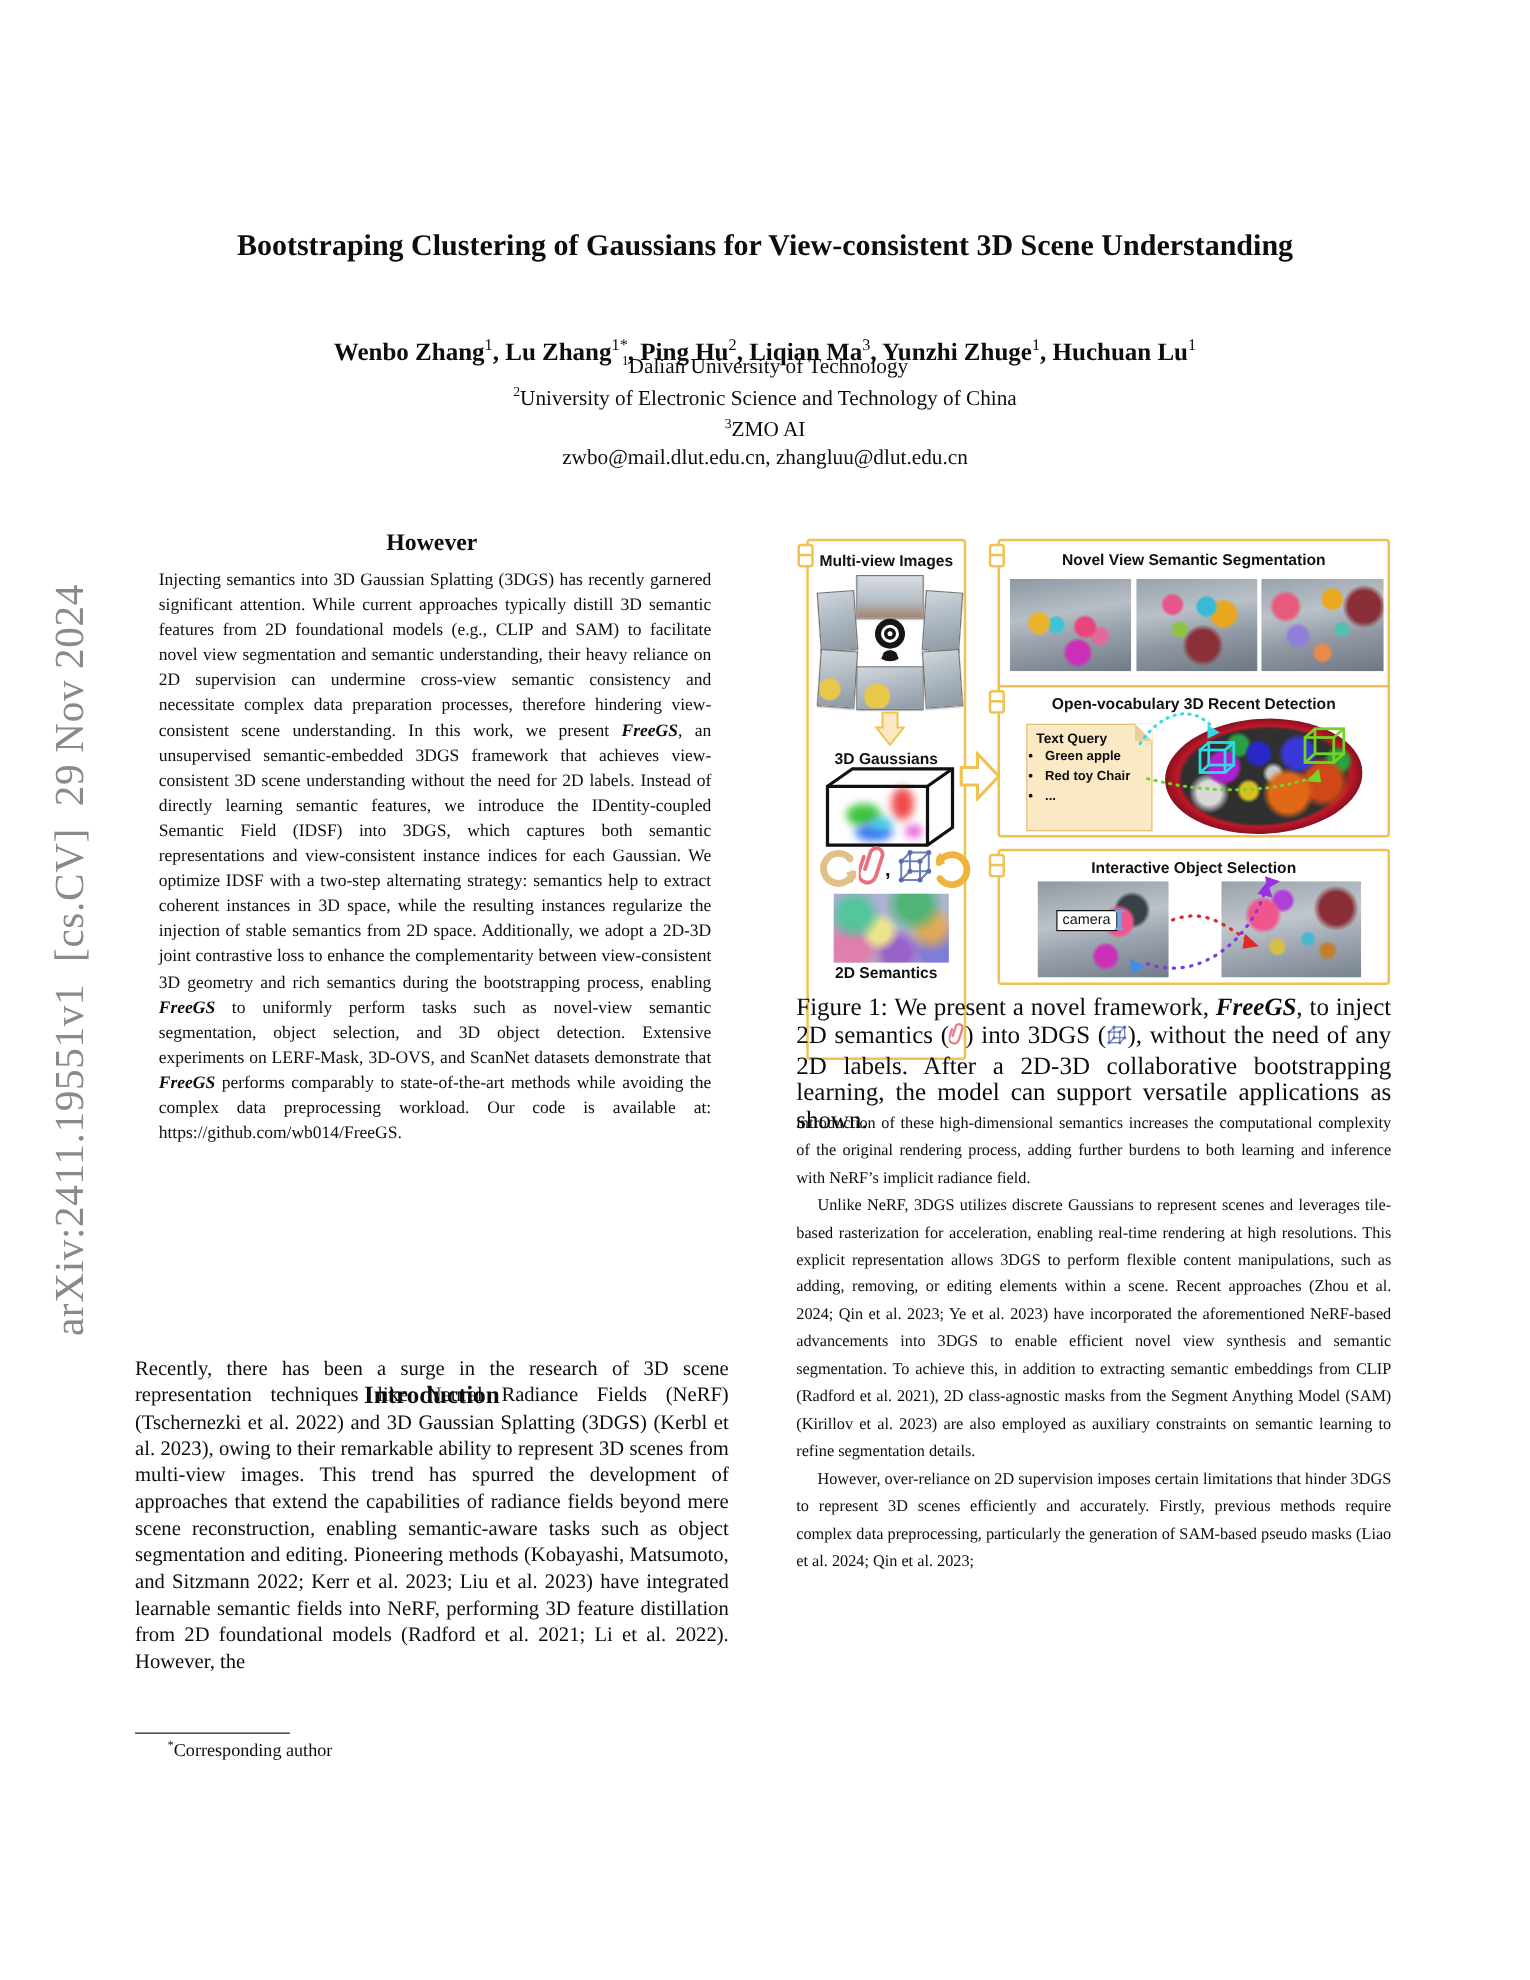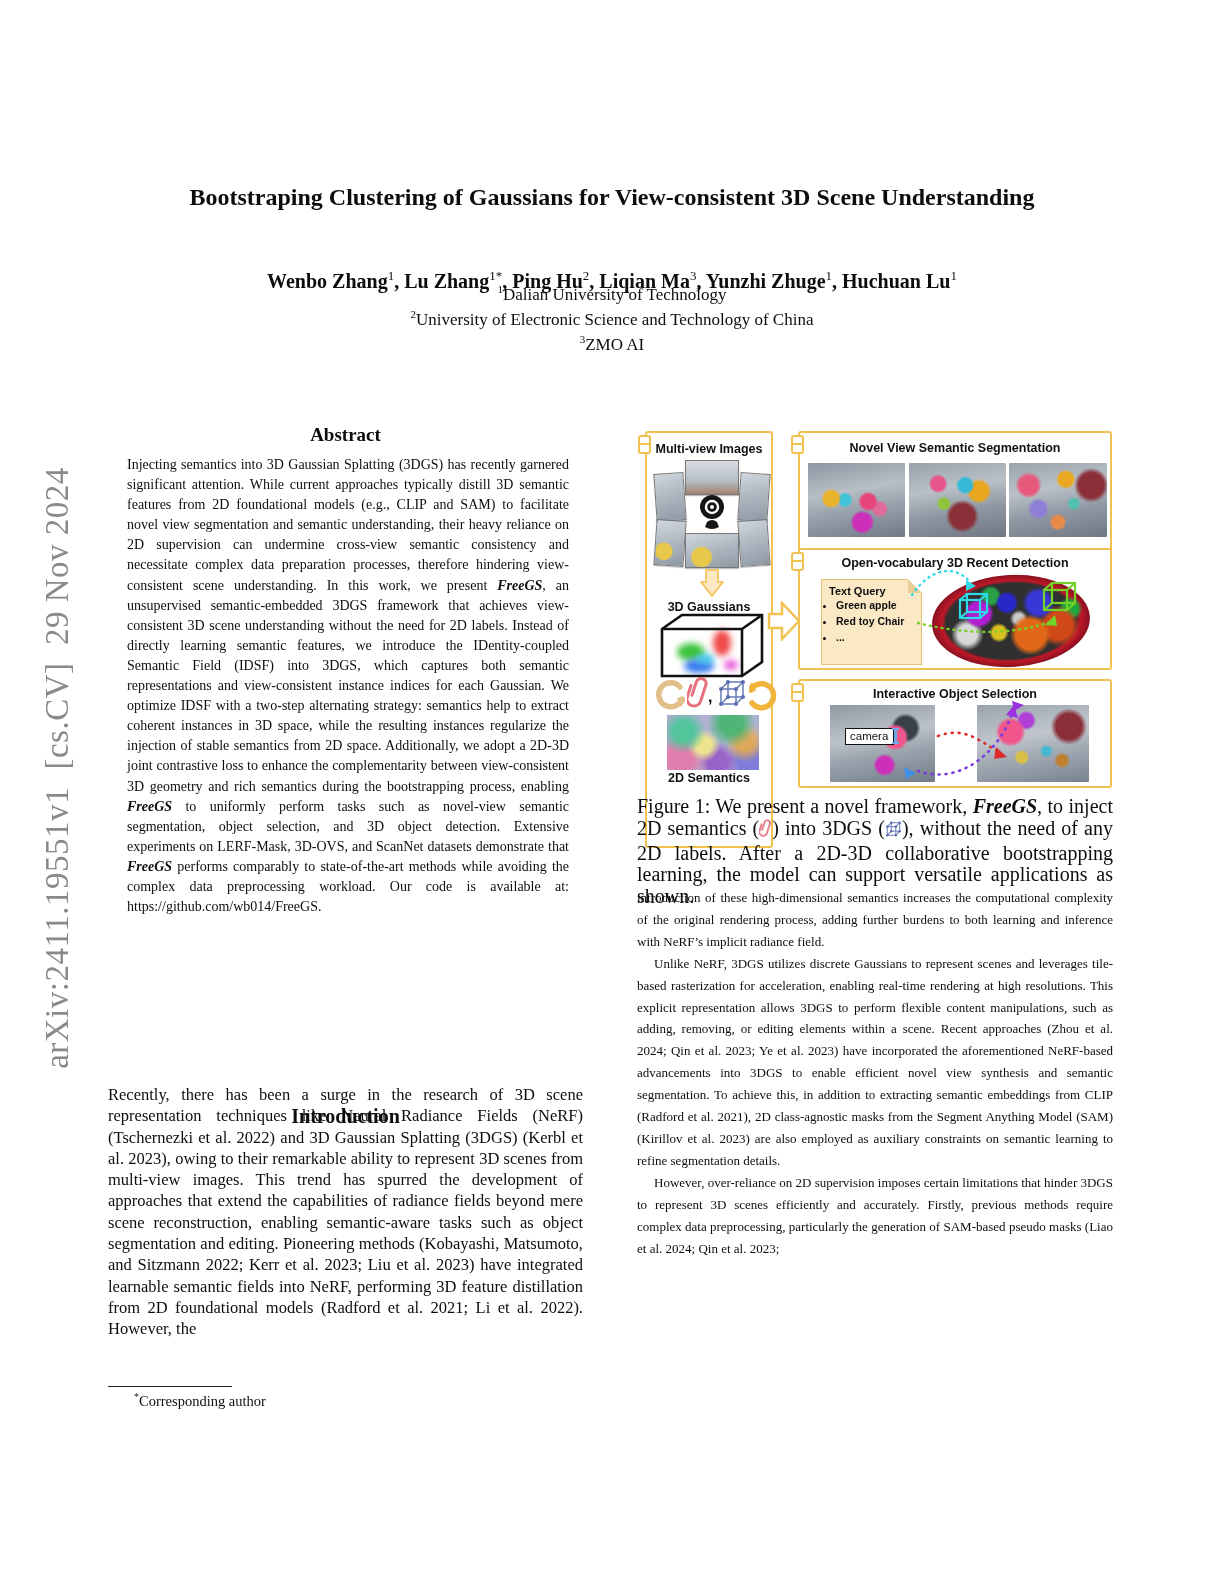--- a/index.html
+++ b/index.html
@@ -213,20 +213,21 @@
 
 <div class="page">
 
   <div class="arxiv">arXiv:2411.19551v1&nbsp;&nbsp;[cs.CV]&nbsp;&nbsp;29 Nov 2024</div>
 
   <h1 class="title">Bootstraping Clustering of Gaussians for View-consistent 3D Scene Understanding</h1>
   <div class="authors"><span style="font-weight: bold;">Wenbo Zhang</span><sup>1</sup><span style="font-weight: bold;">, </span><span style="font-weight: bold;">Lu Zhang</span><sup>1*</sup><span style="font-weight: bold;">, </span><span style="font-weight: bold;">Ping Hu</span><sup>2</sup><span style="font-weight: bold;">, </span><span style="font-weight: bold;">Liqian Ma</span><sup>3</sup><span style="font-weight: bold;">, </span><span style="font-weight: bold;">Yunzhi Zhuge</span><sup>1</sup><span style="font-weight: bold;">, </span><span style="font-weight: bold;">Huchuan Lu</span><sup>1</sup></div>
   <div class="affil a1"><sup>1</sup><span>Dalian University of Technology</span></div>
   <div class="affil a2"><sup>2</sup><span>University of Electronic Science and Technology of China</span></div>
   <div class="affil a3"><sup>3</sup><span>ZMO AI</span></div>
+  <div class="emails">zwbo@mail.dlut.edu.cn, zhangluu@dlut.edu.cn</div>
 
   <div class="figure">
 
     <div class="panel lpanel">
       <span class="chain">
           <i></i>
           <i></i>
         </span>
       <div class="fig-label lbl-mv">Multi-view Images</div>
 
@@ -389,21 +390,21 @@
             <circle cx="4" cy="25" r="2.2"></circle>
             <circle cx="19" cy="25" r="2.2"></circle>
             <circle cx="11" cy="3" r="2.2"></circle>
             <circle cx="26" cy="3" r="2.2"></circle>
             <circle cx="11" cy="18" r="2.2"></circle>
             <circle cx="26" cy="18" r="2.2"></circle>
           </g>
         </svg></span><span><span>), without the need of any 2D labels. After a 2D-3D collaborative bootstrapping learning, the model can support versatile applications as shown.</span></span>
   </div>
 
-  <div class="abs-head">Abstract</div>
+  <div class="abs-head">However</div>
   <div class="abs-body"><span>Injecting semantics into 3D Gaussian Splatting (3DGS) has recently garnered significant attention. While current approaches typically distill 3D semantic features from 2D foundational models (e.g., CLIP and SAM) to facilitate novel view segmentation and semantic understanding, their heavy reliance on 2D supervision can undermine cross-view semantic consistency and necessitate complex data preparation processes, therefore hindering view-consistent scene understanding. In this work, we present </span><span style="font-weight: bold; font-style: italic;">FreeGS</span><span>, an unsupervised semantic-embedded 3DGS framework that achieves view-consistent 3D scene understanding without the need for 2D labels. Instead of directly learning semantic features, we introduce the IDentity-coupled Semantic Field (IDSF) into 3DGS, which captures both semantic representations and view-consistent instance indices for each Gaussian. We optimize IDSF with a two-step alternating strategy: semantics help to extract coherent instances in 3D space, while the resulting instances regularize the injection of stable semantics from 2D space. Additionally, we adopt a 2D-3D joint contrastive loss to enhance the complementarity between view-consistent 3D geometry and rich semantics during the bootstrapping process, enabling </span><span style="font-weight: bold; font-style: italic;">FreeGS</span><span> to uniformly perform tasks such as novel-view semantic segmentation, object selection, and 3D object detection. Extensive experiments on LERF-Mask, 3D-OVS, and ScanNet datasets demonstrate that </span><span style="font-weight: bold; font-style: italic;">FreeGS</span><span> performs comparably to state-of-the-art methods while avoiding the complex data preprocessing workload. Our code is available at: https://github.com/wb014/FreeGS.</span></div>
 
   <div class="intro-head">Introduction</div>
   <div class="intro-body">Recently, there has been a surge in the research of 3D scene representation techniques like Neural Radiance Fields (NeRF) (Tschernezki et al. 2022) and 3D Gaussian Splatting (3DGS) (Kerbl et al. 2023), owing to their remarkable ability to represent 3D scenes from multi-view images. This trend has spurred the development of approaches that extend the capabilities of radiance fields beyond mere scene reconstruction, enabling semantic-aware tasks such as object segmentation and editing. Pioneering methods (Kobayashi, Matsumoto, and Sitzmann 2022; Kerr et al. 2023; Liu et al. 2023) have integrated learnable semantic fields into NeRF, performing 3D feature distillation from 2D foundational models (Radford et al. 2021; Li et al. 2022). However, the</div>
 
   <div class="footrule"></div>
   <div class="footnote"><sup>*</sup><span>Corresponding author</span></div>
 
   <div class="rc-body">
     <p>introduction of these high-dimensional semantics increases the computational complexity of the original rendering process, adding further burdens to both learning and inference with NeRF’s implicit radiance field.</p>

